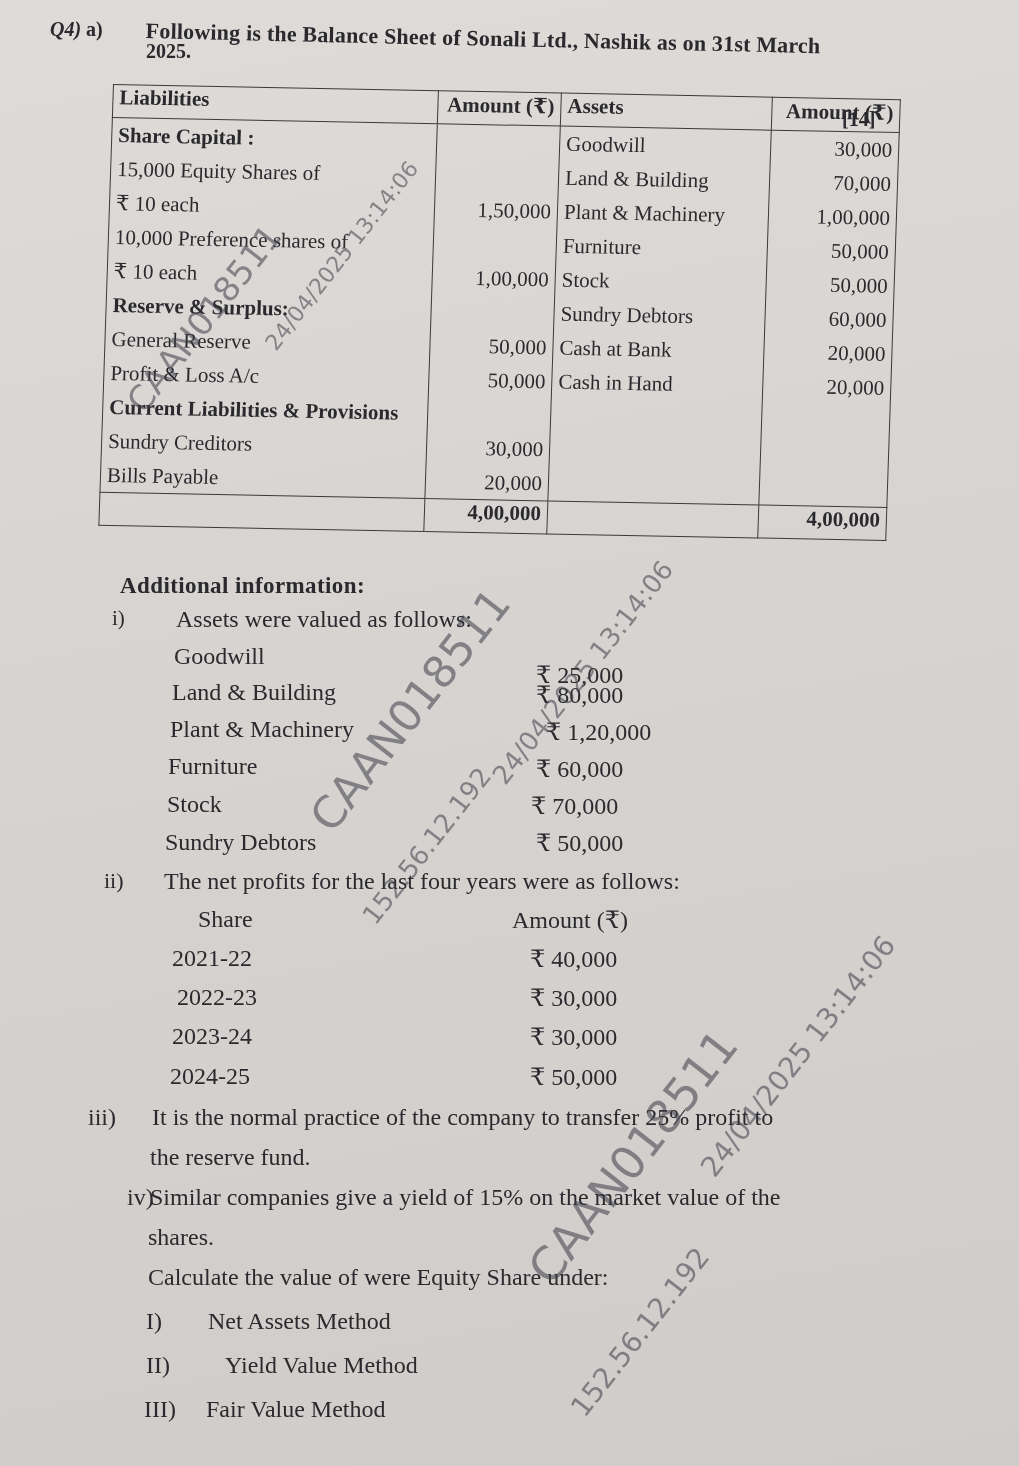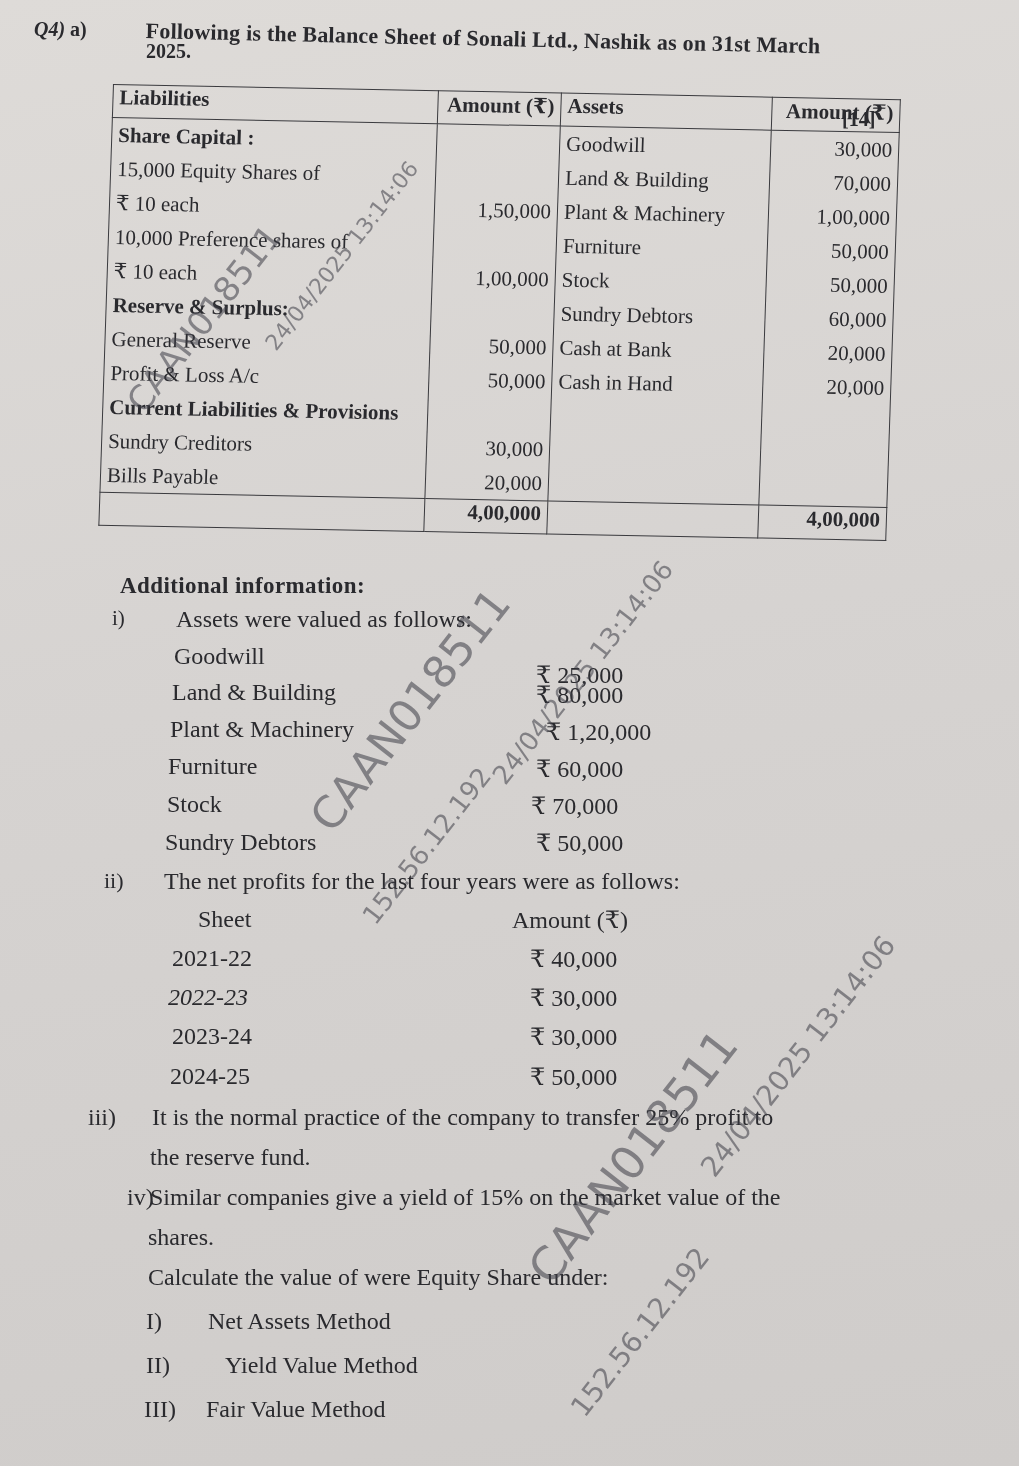--- a/index.html
+++ b/index.html
@@ -4,21 +4,21 @@
 <style>
   html, body { margin:0; padding:0; }
   body {
     width:1019px; height:1466px; overflow:hidden; position:relative;
     background: linear-gradient(170deg, #dedbd8 0%, #d6d3d1 45%, #cfccca 100%);
     font-family: "Liberation Serif", "DejaVu Serif", serif;
     color:#2a2a2e;
   }
   .abs { position:absolute; }
   .qhead { left:34px; top:18px; font-size:20px; font-weight:bold; }
-  .qhead .qno { font-style:italic; }
+  .qhead .qno { font-style:italic;margin-left:16px; }
   .intro { left:146px; top:18px; font-size:22px; font-weight:bold; transform:rotate(1.3deg); transform-origin:left top; letter-spacing:0.2px; }
   .intro-year { left:146px; top:40px; font-size:20px; font-weight:bold; }
   .marks { left:842px; top:108px; font-size:20px; font-weight:bold; }
 
   
   .bs {
     left:113px; top:84px; width:788px; height:492px;
     transform: rotate(1.1deg) skewX(-0.8deg); transform-origin:left top;
   }
   .bs table { width:100%; border-collapse:collapse; font-size:21px; }
@@ -129,25 +129,25 @@
 <div class="abs num" style="left:510px;top:718px;margin-left:36px;">₹ 1,20,000</div>
 <div class="abs item" style="left:168px;top:753px;">Furniture</div>
 <div class="abs num" style="left:536px;top:755px;">₹ 60,000</div>
 <div class="abs item" style="left:167px;top:791px;">Stock</div>
 <div class="abs num" style="left:531px;top:792px;">₹ 70,000</div>
 <div class="abs item" style="left:165px;top:829px;">Sundry Debtors</div>
 <div class="abs num" style="left:536px;top:829px;">₹ 50,000</div>
 
 <div class="abs item" style="left:104px;top:868px;font-size:22px;">ii)</div>
 <div class="abs item" style="left:164px;top:868px;">The net profits for the last four years were as follows:</div>
-<div class="abs item" style="left:198px;top:906px;">Sheet</div>
+<div class="abs item" style="left:198px;top:906px;">Share</div>
 <div class="abs item" style="left:512px;top:906px;">Amount (₹)</div>
 <div class="abs item" style="left:172px;top:945px;">2021-22</div>
 <div class="abs num" style="left:530px;top:945px;">₹ 40,000</div>
-<div class="abs item" style="left:168px;top:984px;font-style:italic;">2022-23</div>
+<div class="abs item" style="left:177px;top:984px;">2022-23</div>
 <div class="abs num" style="left:530px;top:984px;">₹ 30,000</div>
 <div class="abs item" style="left:172px;top:1023px;">2023-24</div>
 <div class="abs num" style="left:530px;top:1023px;">₹ 30,000</div>
 <div class="abs item" style="left:170px;top:1063px;">2024-25</div>
 <div class="abs num" style="left:530px;top:1063px;">₹ 50,000</div>
 
 <div class="abs item" style="left:88px;top:1104px;">iii)</div>
 <div class="abs item" style="left:152px;top:1104px;">It is the normal practice of the company to transfer 25% profit to</div>
 <div class="abs item" style="left:150px;top:1144px;">the reserve fund.</div>
 

